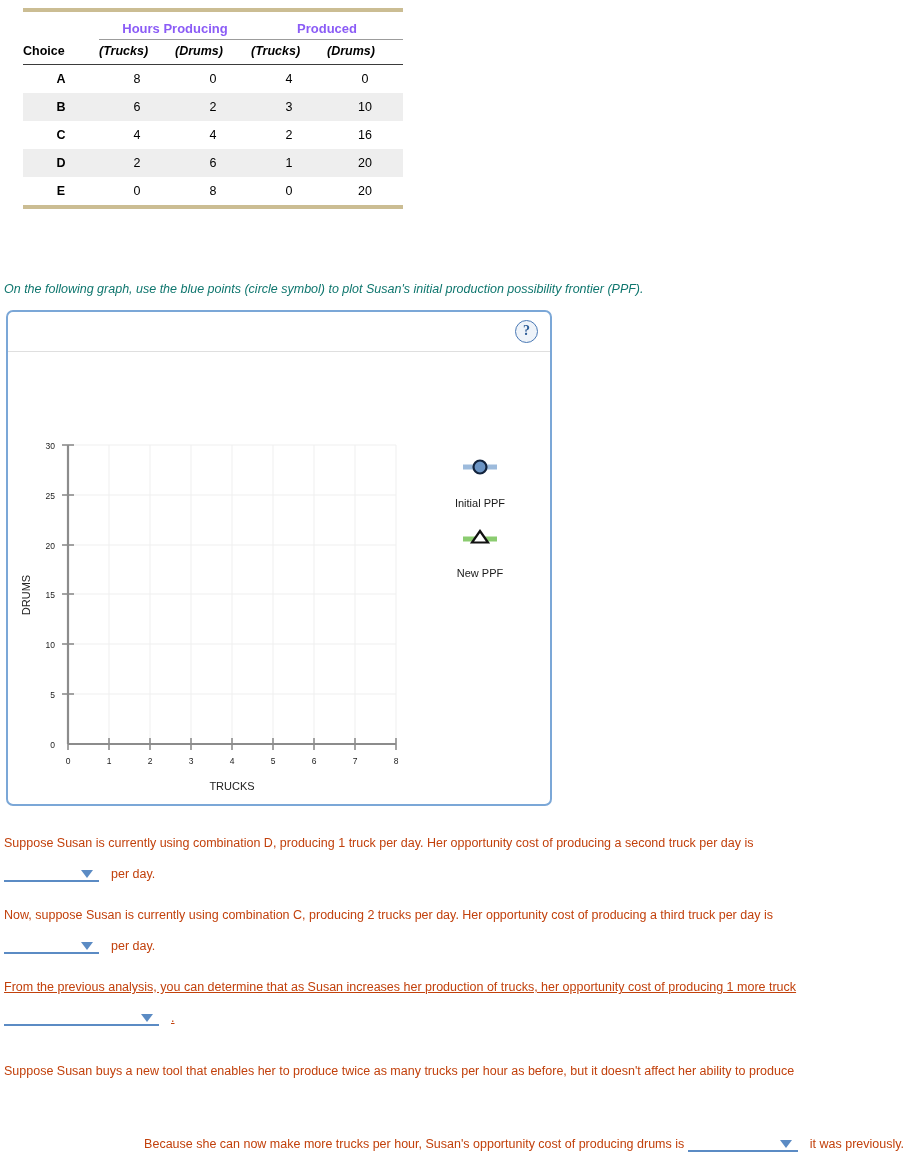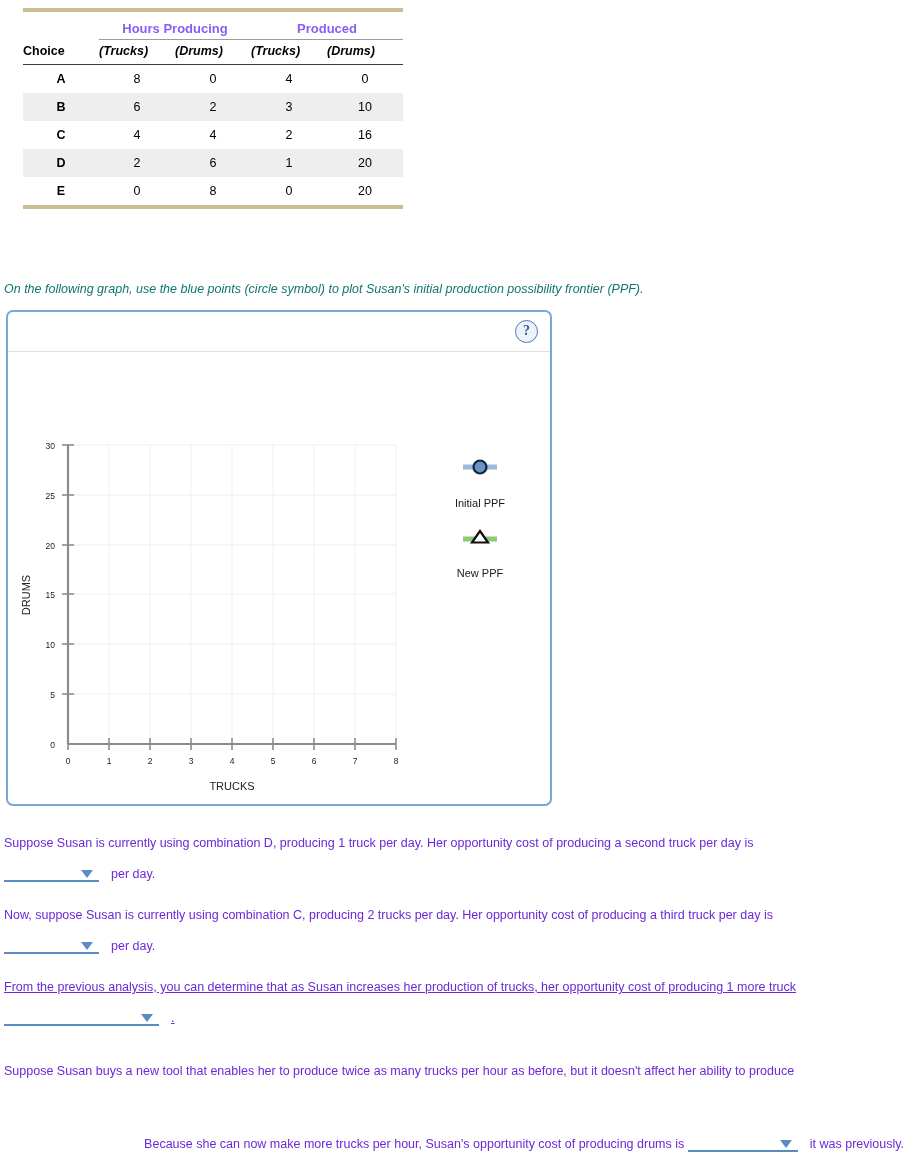--- a/index.html
+++ b/index.html
@@ -162,21 +162,21 @@
     font-size: 11px;
     fill: #1a1a1a;
     font-family: "Liberation Sans", sans-serif;
   }
 
   
   .q {
     position: absolute;
     left: 4px;
     font-size: 12.5px;
-    color: #6d28d9;
+    color: #c2410c;
     line-height: 1.55;
     width: 900px;
   }
   .q .line2 {
     margin-top: 10px;
   }
   .blank {
     display: inline-block;
     position: relative;
     border-bottom: 2px solid #5b8bc4;

